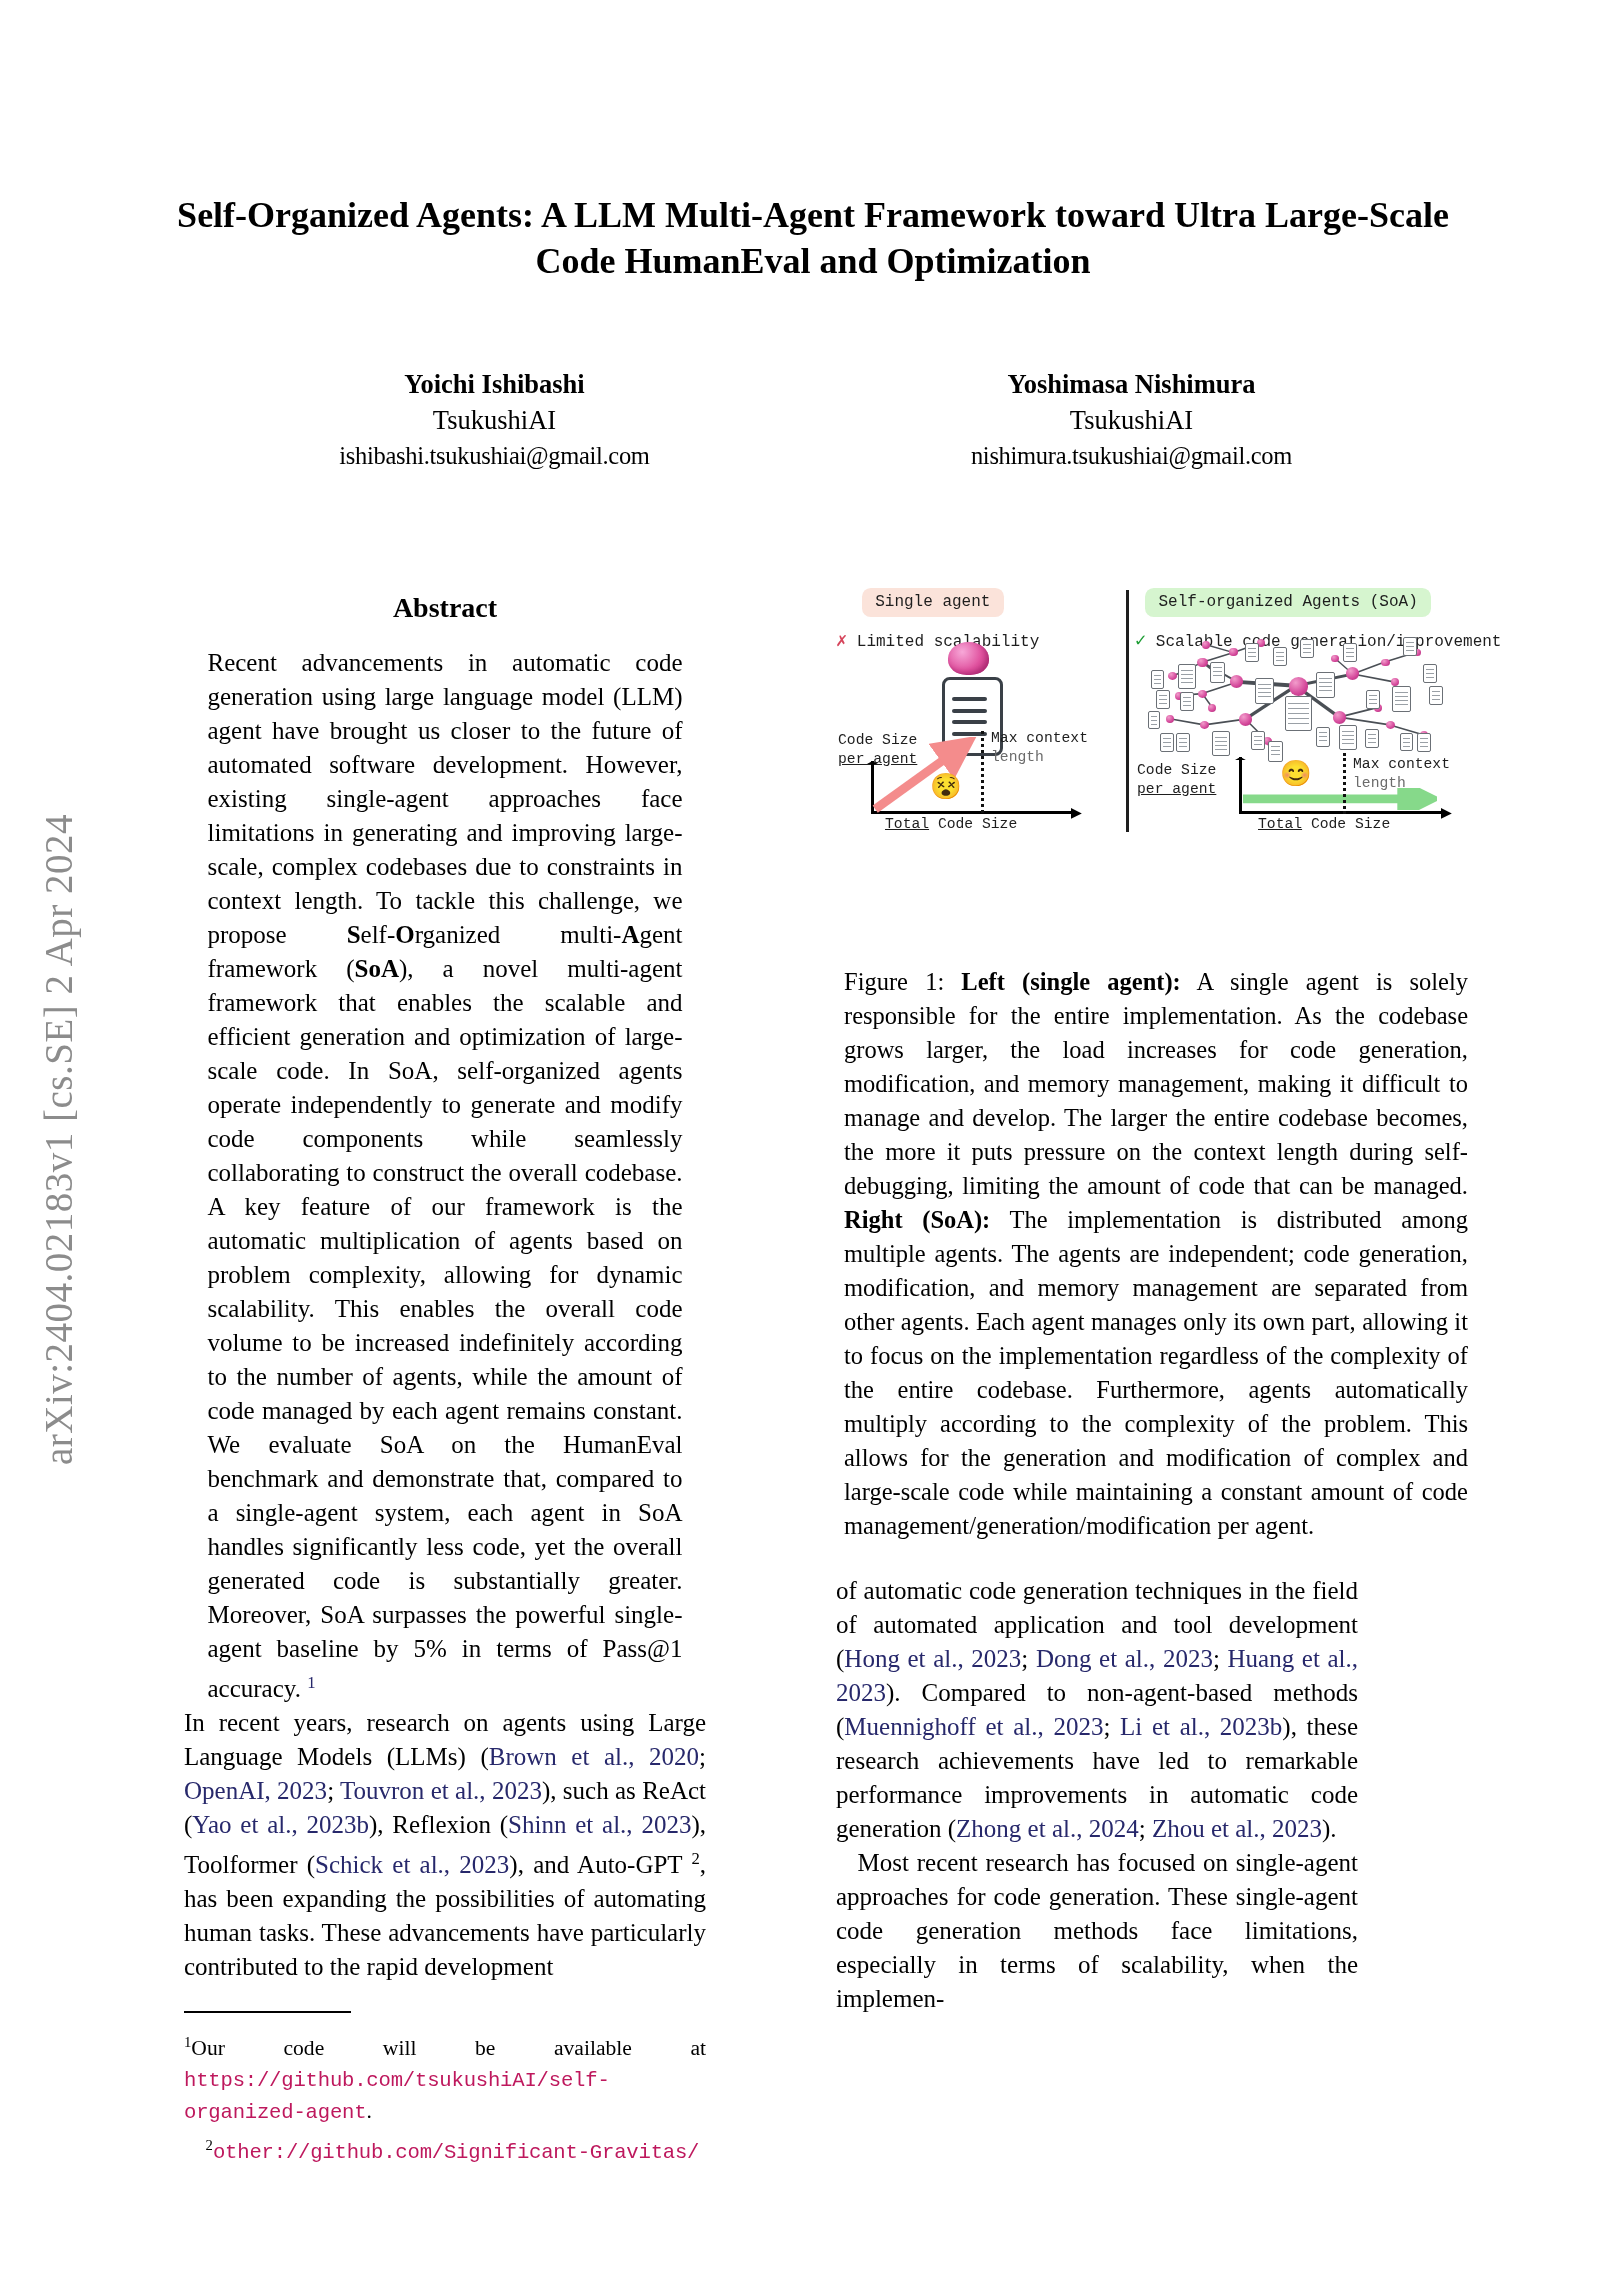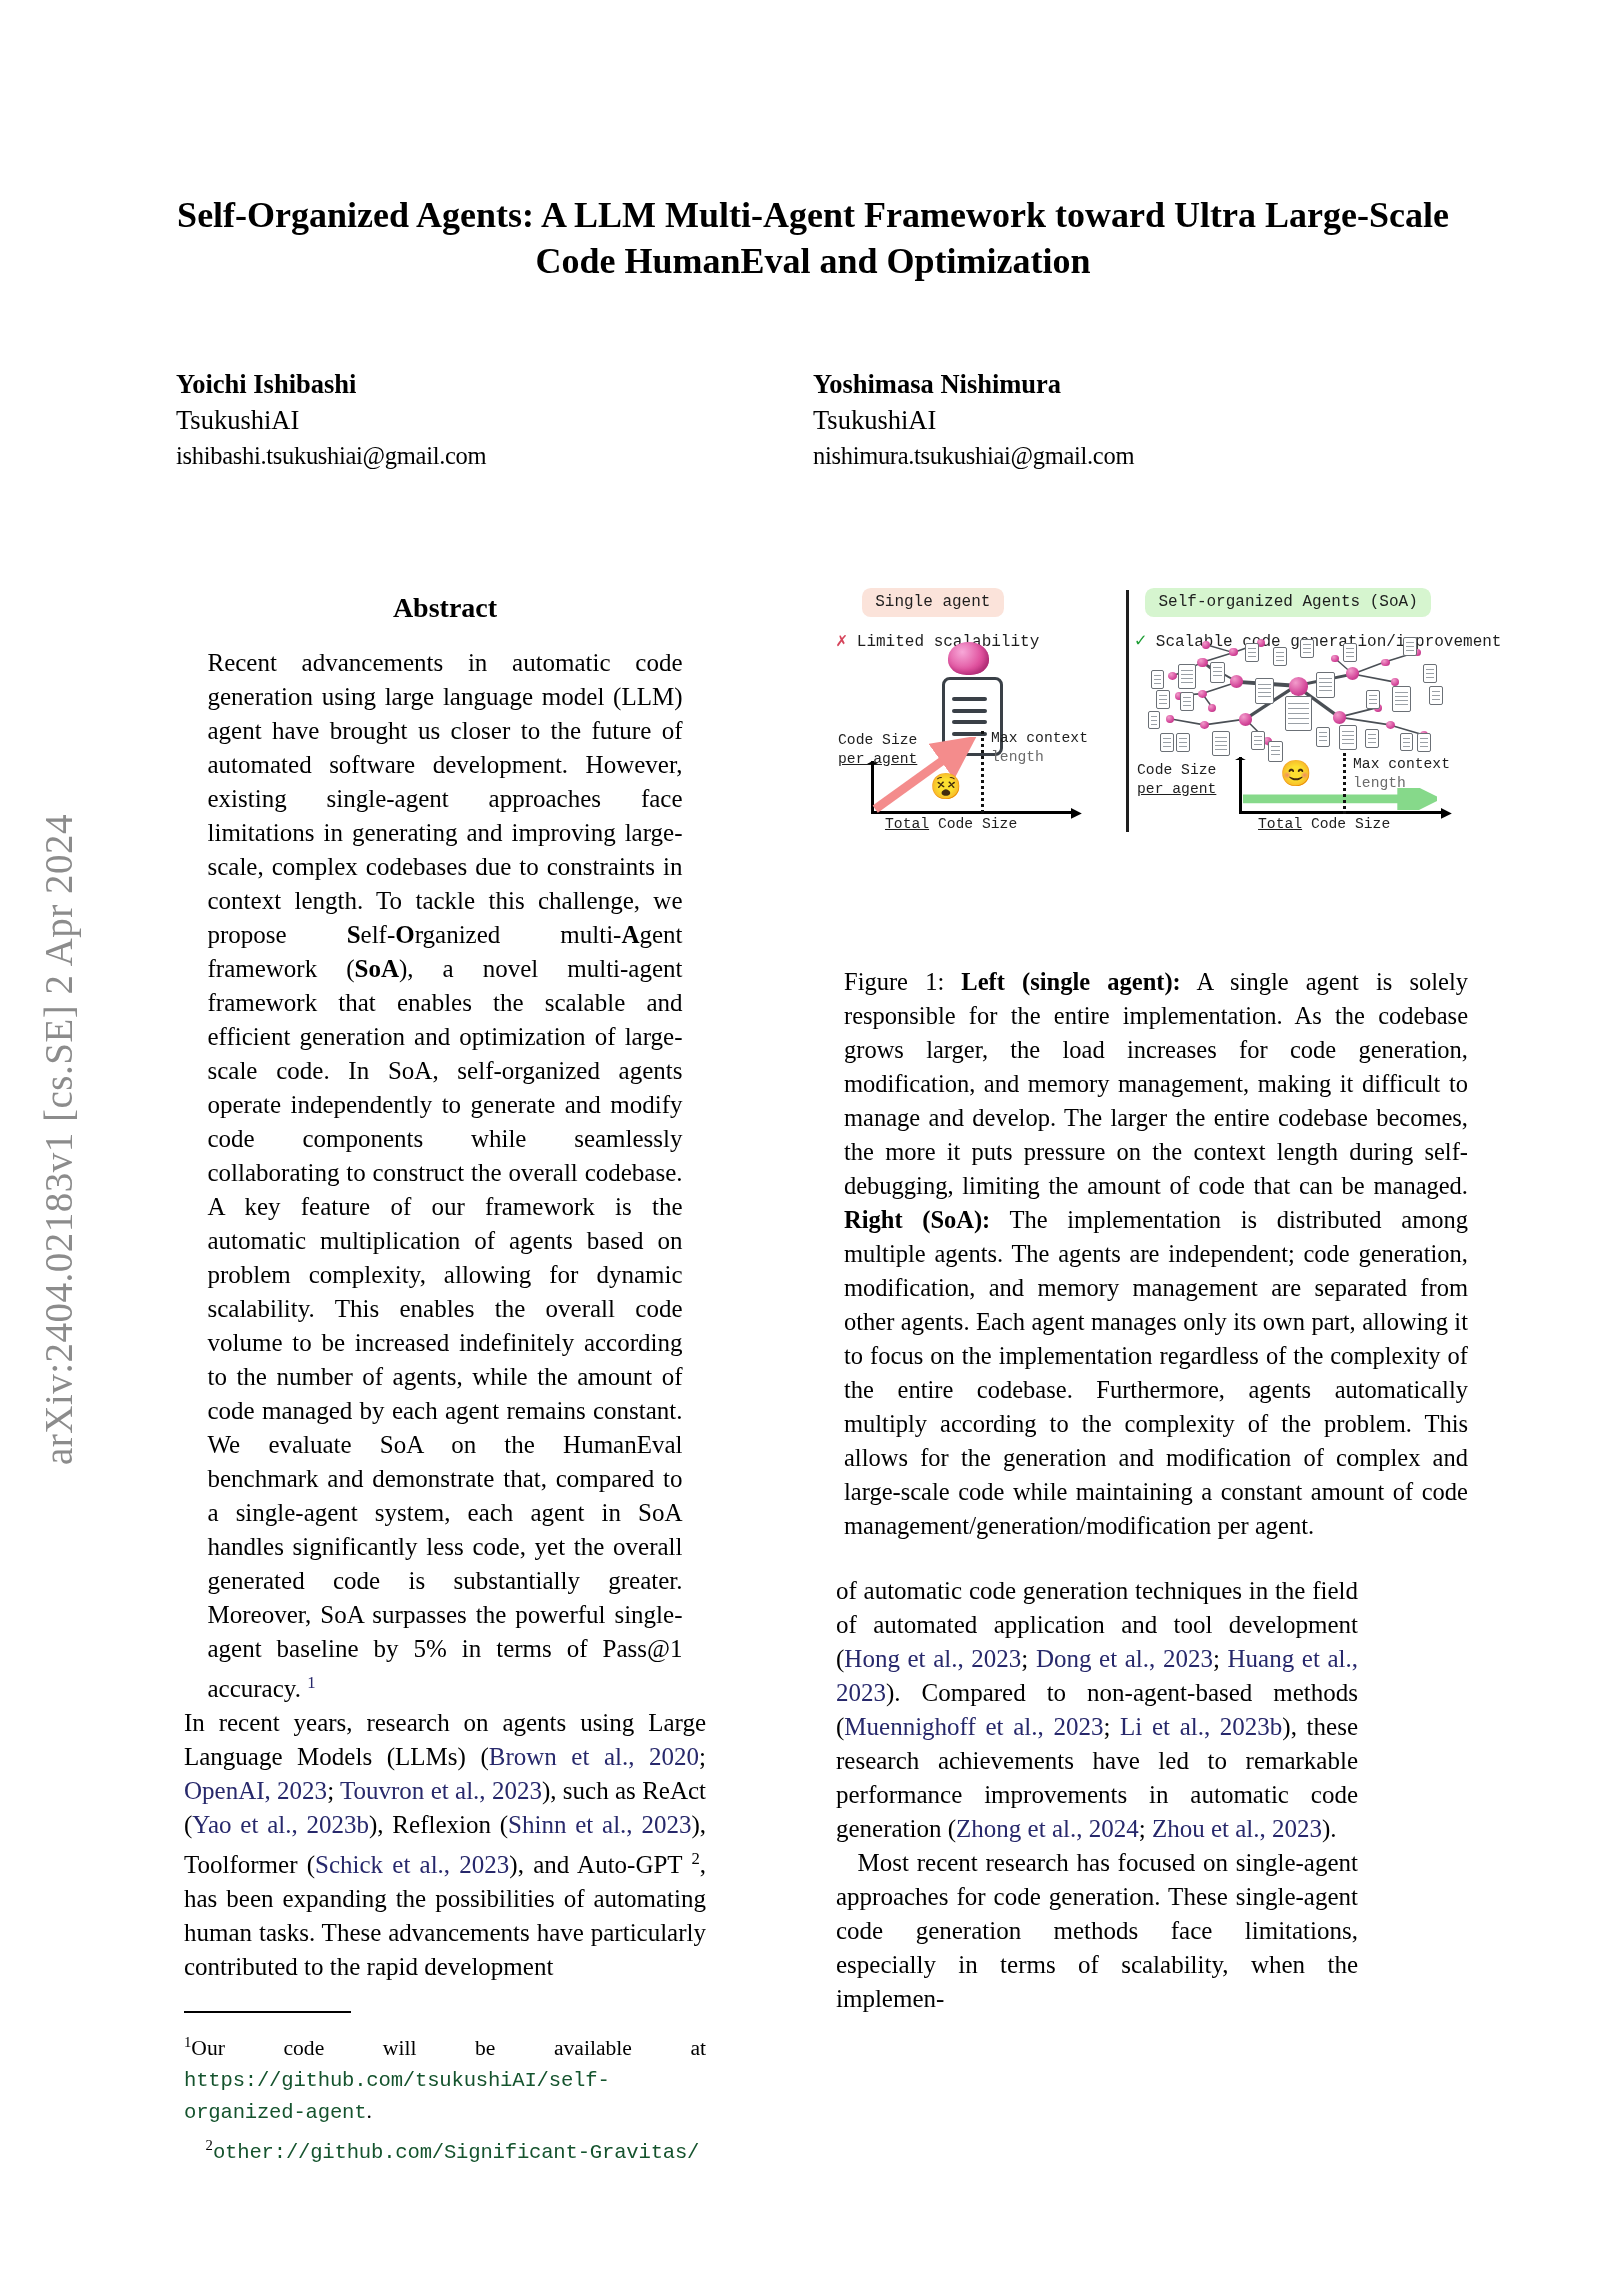--- a/index.html
+++ b/index.html
@@ -52,21 +52,21 @@
   }
   #authors {
     position: absolute;
     left: 176px;
     top: 367px;
     width: 1274px;
     display: flex;
   }
   .author-col {
     width: 50%;
-    text-align: left;
+    text-align: center;
   }
   .author-name {
     font-family: "Liberation Serif", serif;
     font-weight: bold;
     font-size: 26.5px;
     line-height: 35px;
   }
   .author-affil {
     font-family: "Liberation Serif", serif;
     font-size: 26.5px;
@@ -265,21 +265,21 @@
     font-family: "Liberation Serif", serif;
     font-size: 21.6px;
     line-height: 31px;
     text-align: justify;
     margin: 0;
   }
   .fn-text + .fn-text { margin-top: 2px; }
   .mono-url {
     font-family: "Liberation Mono", monospace;
     font-size: 20.6px;
-    color: #14532d;
+    color: #be185d;
     letter-spacing: -0.2px;
   }
   sup.fnmark { font-size: 14.7px; vertical-align: super; }
 </style>
 </head>
 <body>
 
 <div id="page">
 
   <div id="arxiv-stamp">arXiv:2404.02183v1  [cs.SE]  2 Apr 2024</div>

